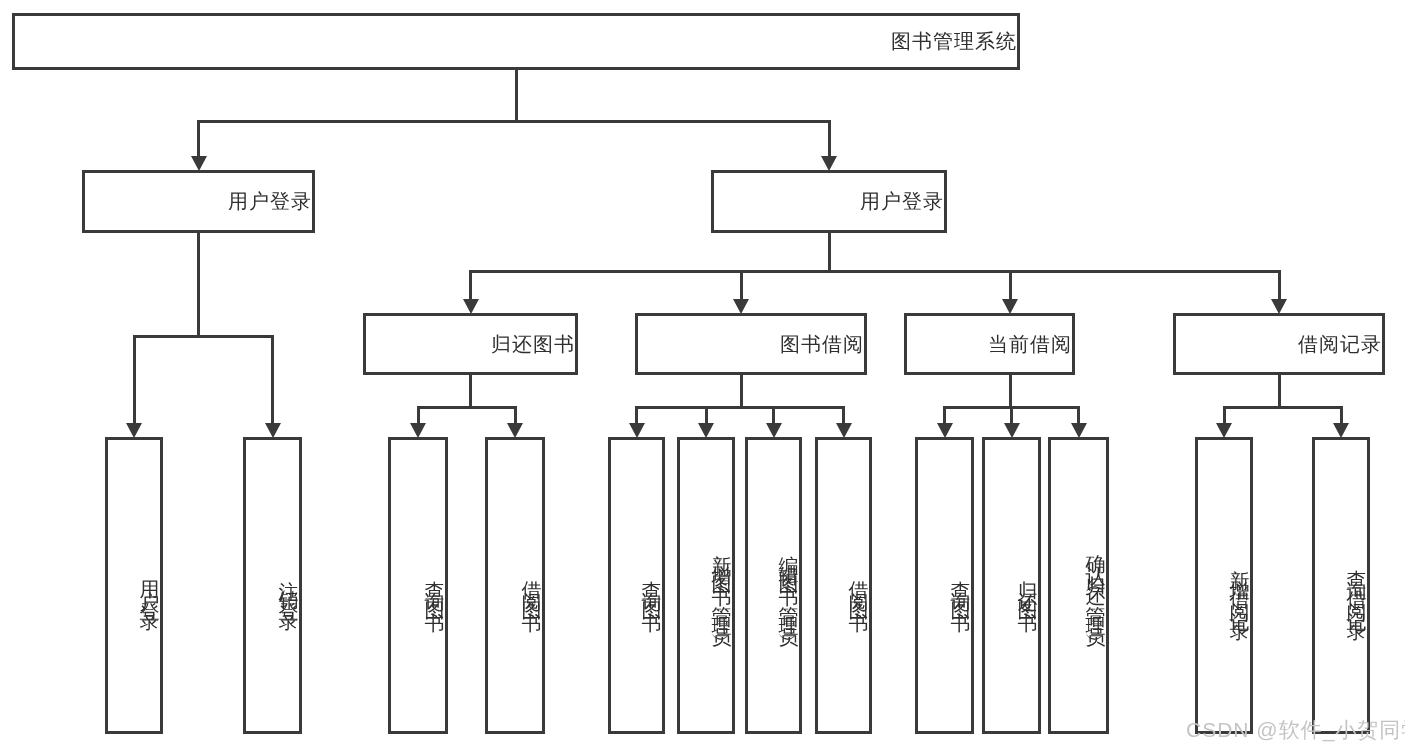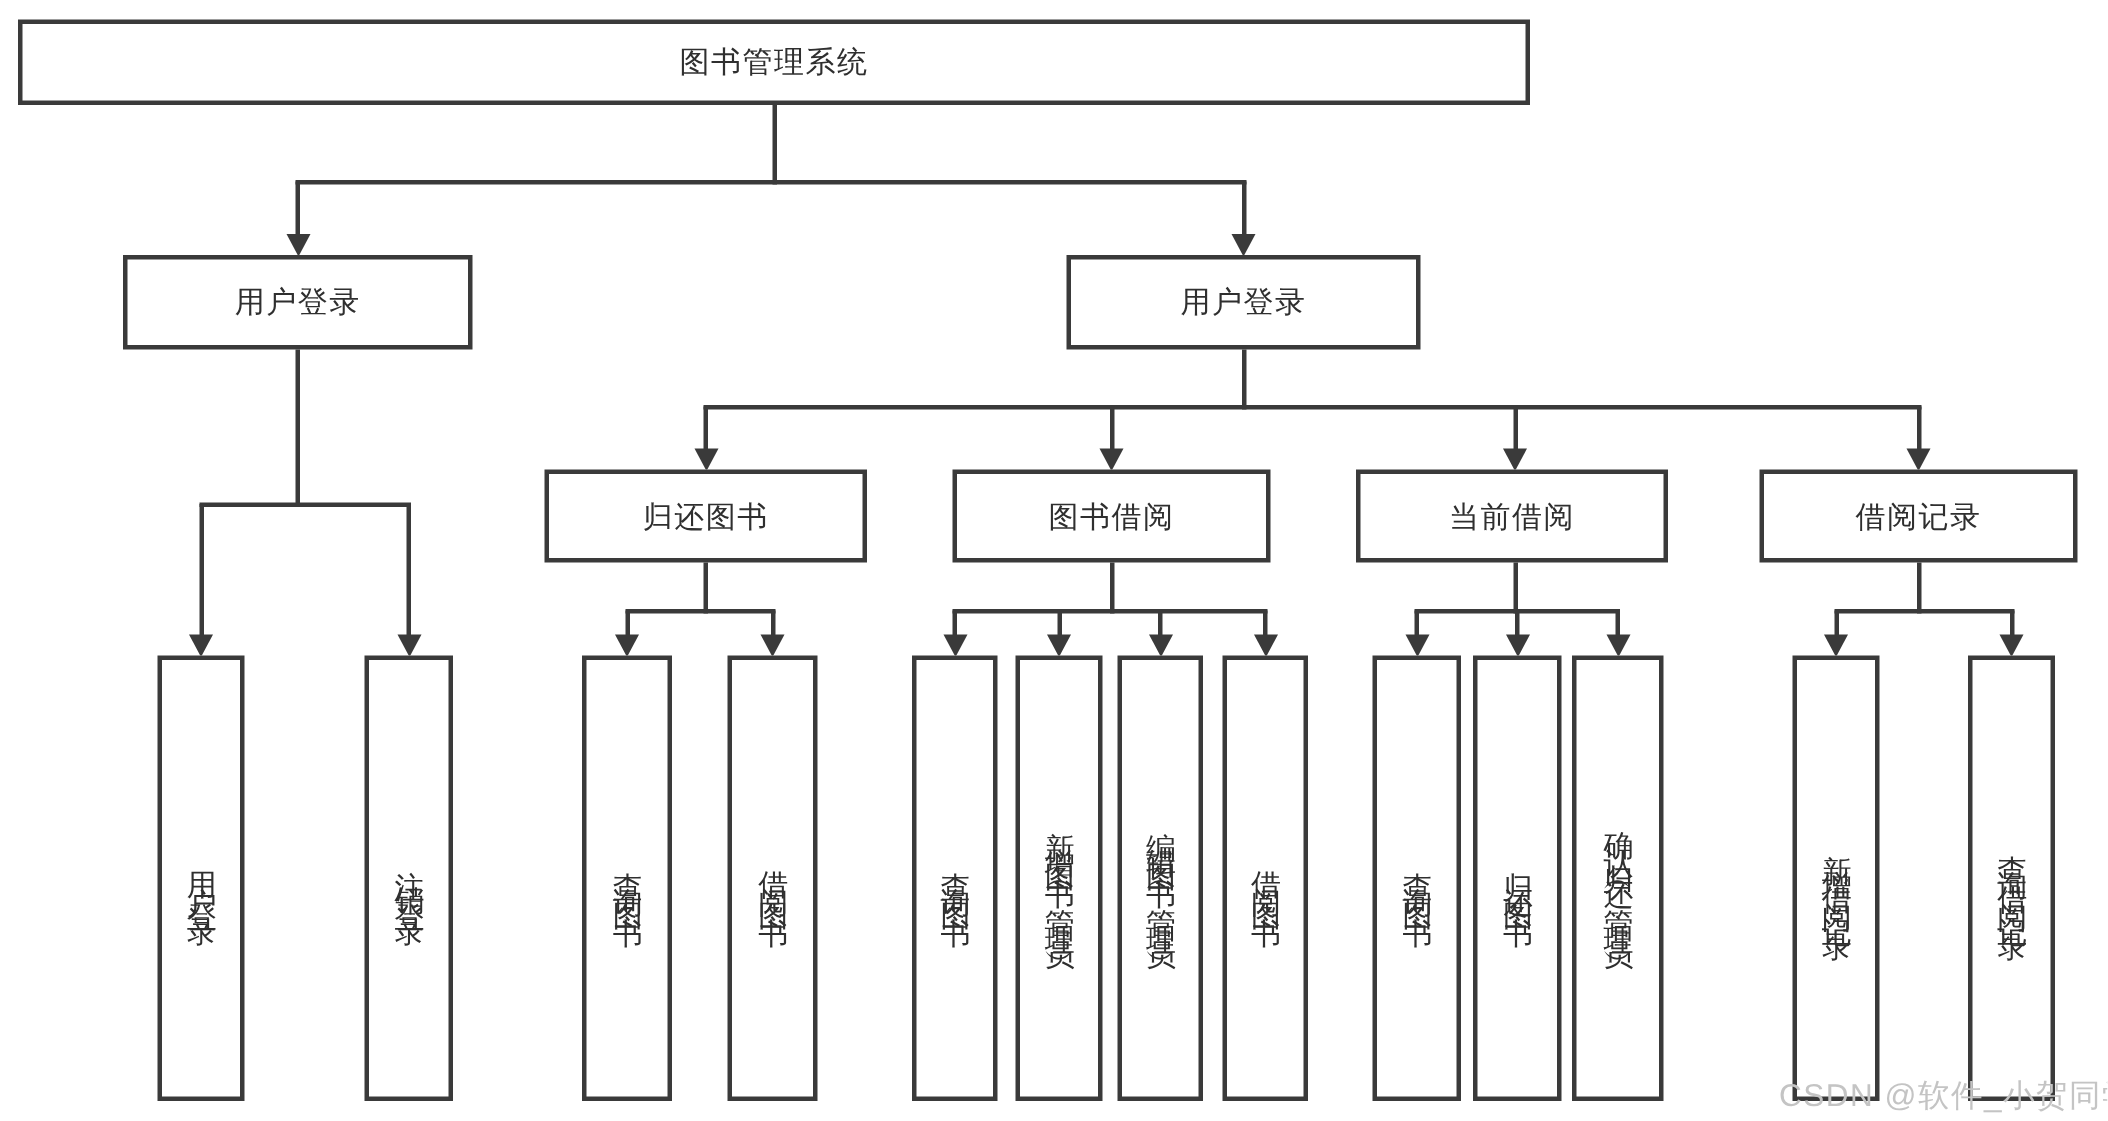--- a/index.html
+++ b/index.html
@@ -11,21 +11,21 @@
     overflow: hidden;
     font-family: "Liberation Sans", "DejaVu Sans", sans-serif;
   }
   .node {
     position: absolute;
     box-sizing: border-box;
     background: #ffffff;
     border: 3px solid #404040;
     display: flex;
     align-items: center;
-    justify-content: center;
+    justify-content: flex-end;
     color: #2f2f2f;
     z-index: 2;
   }
   .node.horizontal span {
     font-size: 20px;
     letter-spacing: 1px;
     white-space: nowrap;
   }
   .node.vertical span {
     writing-mode: vertical-rl;
@@ -124,24 +124,24 @@
       </div>
       <div class="node horizontal" style="left: 82px; top: 170px; width: 233px; height: 63px; border-color: rgb(58, 58, 58); color: rgb(47, 47, 47);">
         <span>用户登录</span>
       </div>
       <div class="node horizontal" style="left: 711px; top: 170px; width: 236px; height: 63px; border-color: rgb(58, 58, 58); color: rgb(47, 47, 47);">
         <span>用户登录</span>
       </div>
       <div class="node horizontal" style="left: 363px; top: 313px; width: 215px; height: 62px; border-color: rgb(58, 58, 58); color: rgb(47, 47, 47);">
         <span>归还图书</span>
       </div>
-      <div class="node horizontal" style="left: 635px; top: 313px; width: 212px; height: 62px; border-color: rgb(58, 58, 58); color: rgb(47, 47, 47);">
+      <div class="node horizontal" style="left: 635px; top: 313px; width: 232px; height: 62px; border-color: rgb(58, 58, 58); color: rgb(47, 47, 47);">
         <span>图书借阅</span>
       </div>
-      <div class="node horizontal" style="left: 904px; top: 313px; width: 208px; height: 62px; border-color: rgb(58, 58, 58); color: rgb(47, 47, 47);">
+      <div class="node horizontal" style="left: 904px; top: 313px; width: 171px; height: 62px; border-color: rgb(58, 58, 58); color: rgb(47, 47, 47);">
         <span>当前借阅</span>
       </div>
       <div class="node horizontal" style="left: 1173px; top: 313px; width: 212px; height: 62px; border-color: rgb(58, 58, 58); color: rgb(47, 47, 47); font-family: Liberation Serif, serif;">
         <span>借阅记录</span>
       </div>
       <div class="node vertical" style="left: 105px; top: 437px; width: 58px; height: 297px; border-color: rgb(58, 58, 58); color: rgb(47, 47, 47);">
         <span>用户登录</span>
       </div>
       <div class="node vertical" style="left: 243px; top: 437px; width: 59px; height: 297px; border-color: rgb(58, 58, 58); color: rgb(47, 47, 47);">
         <span>注销登录</span>

